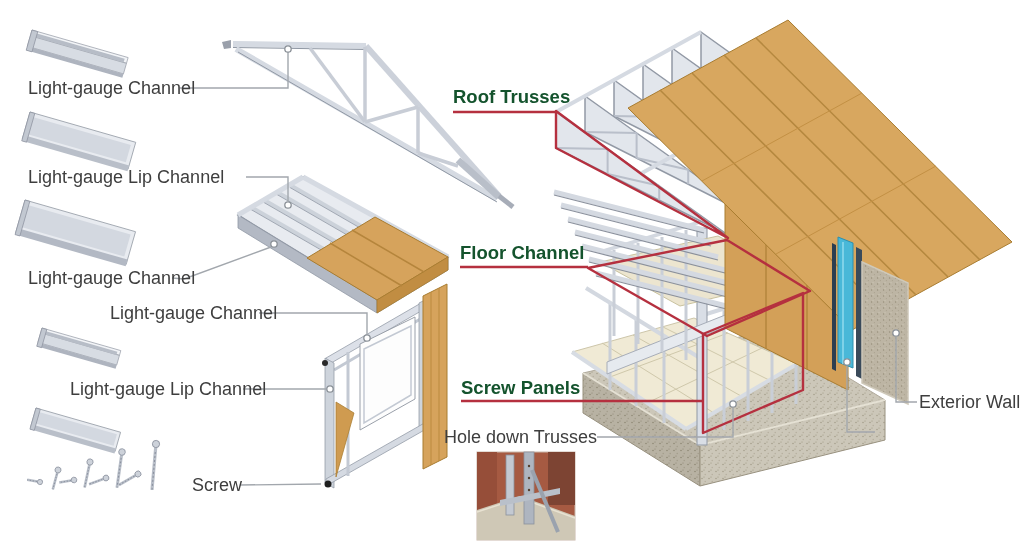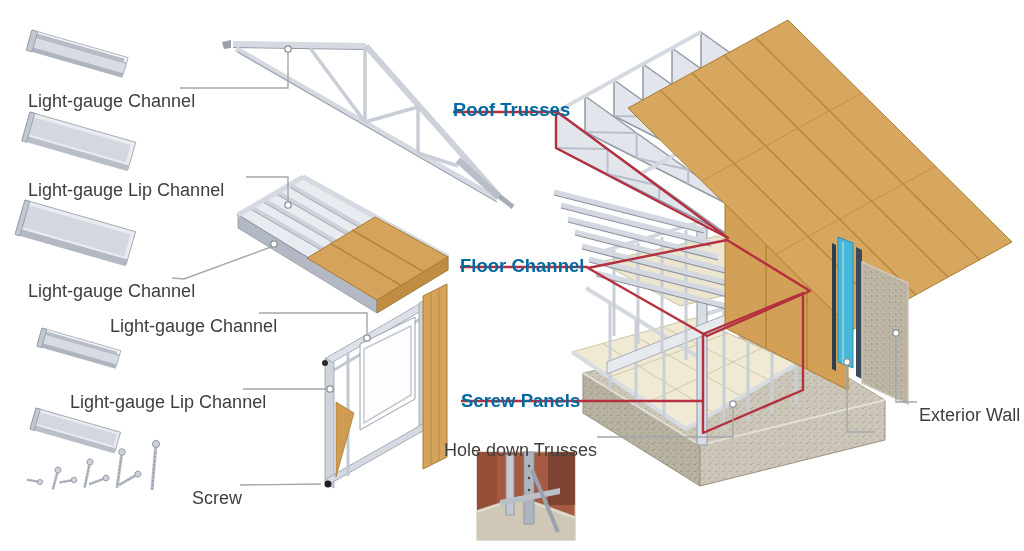--- a/index.html
+++ b/index.html
@@ -1,20 +1,20 @@
 <!DOCTYPE html>
 <html><head>
 <meta charset="utf-8">
 <style>
   html,body{margin:0;padding:0;background:#fff;}
   #canvas{position:relative;width:1024px;height:551px;background:#fff;overflow:hidden;
           font-family:"Liberation Sans",sans-serif;}
   #art{position:absolute;left:0;top:0;}
-  .lbl{position:absolute;font-size:18px;line-height:1.2;color:#3e3e3e;white-space:nowrap;margin-top:13px;}
-  .hdr{font-weight:bold;color:#0369a1;font-size:18.5px;}
+  .lbl{position:absolute;font-size:18px;line-height:1.2;color:#3e3e3e;white-space:nowrap;}
+  .hdr{font-weight:bold;color:#14532d;font-size:18.5px;}
 </style>
 </head>
 <body>
 
 <div id="canvas">
 
 <svg id="art" width="1024" height="551" viewBox="0 0 1024 551">
 <defs>
   <pattern id="speckTop" patternUnits="userSpaceOnUse" width="7" height="7">
     <rect width="7" height="7" fill="#ccc7b9"></rect>

